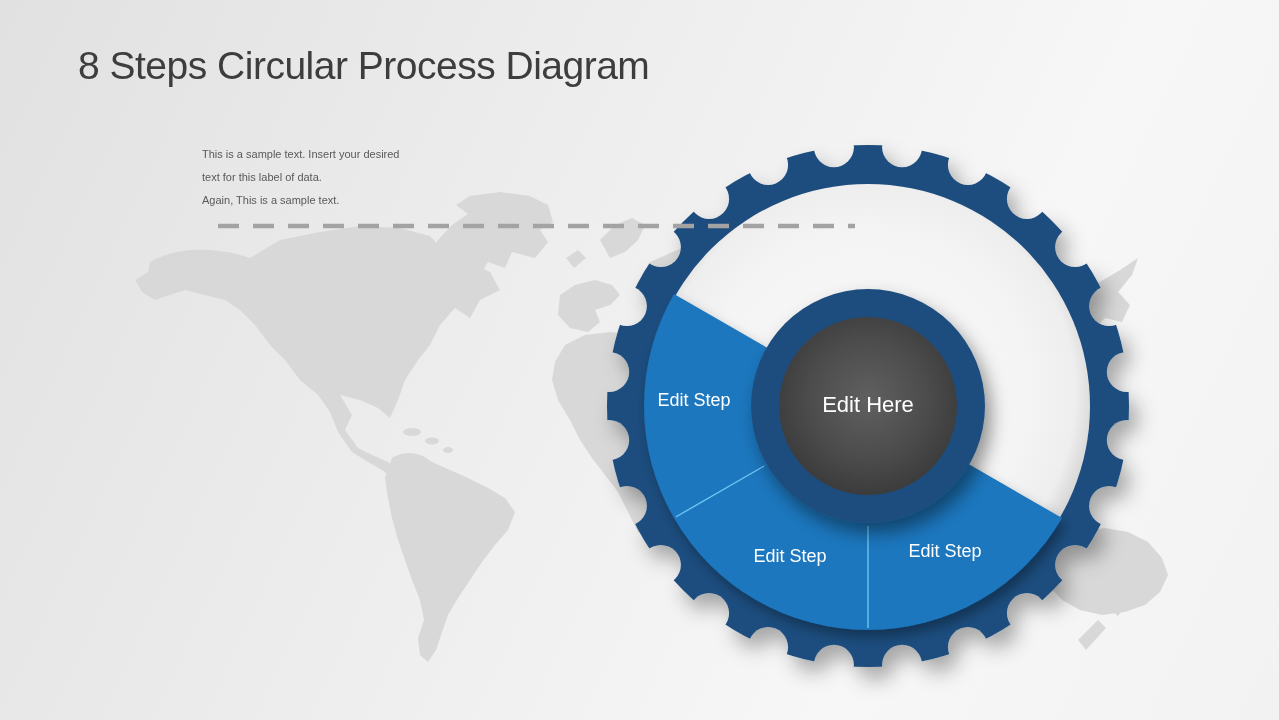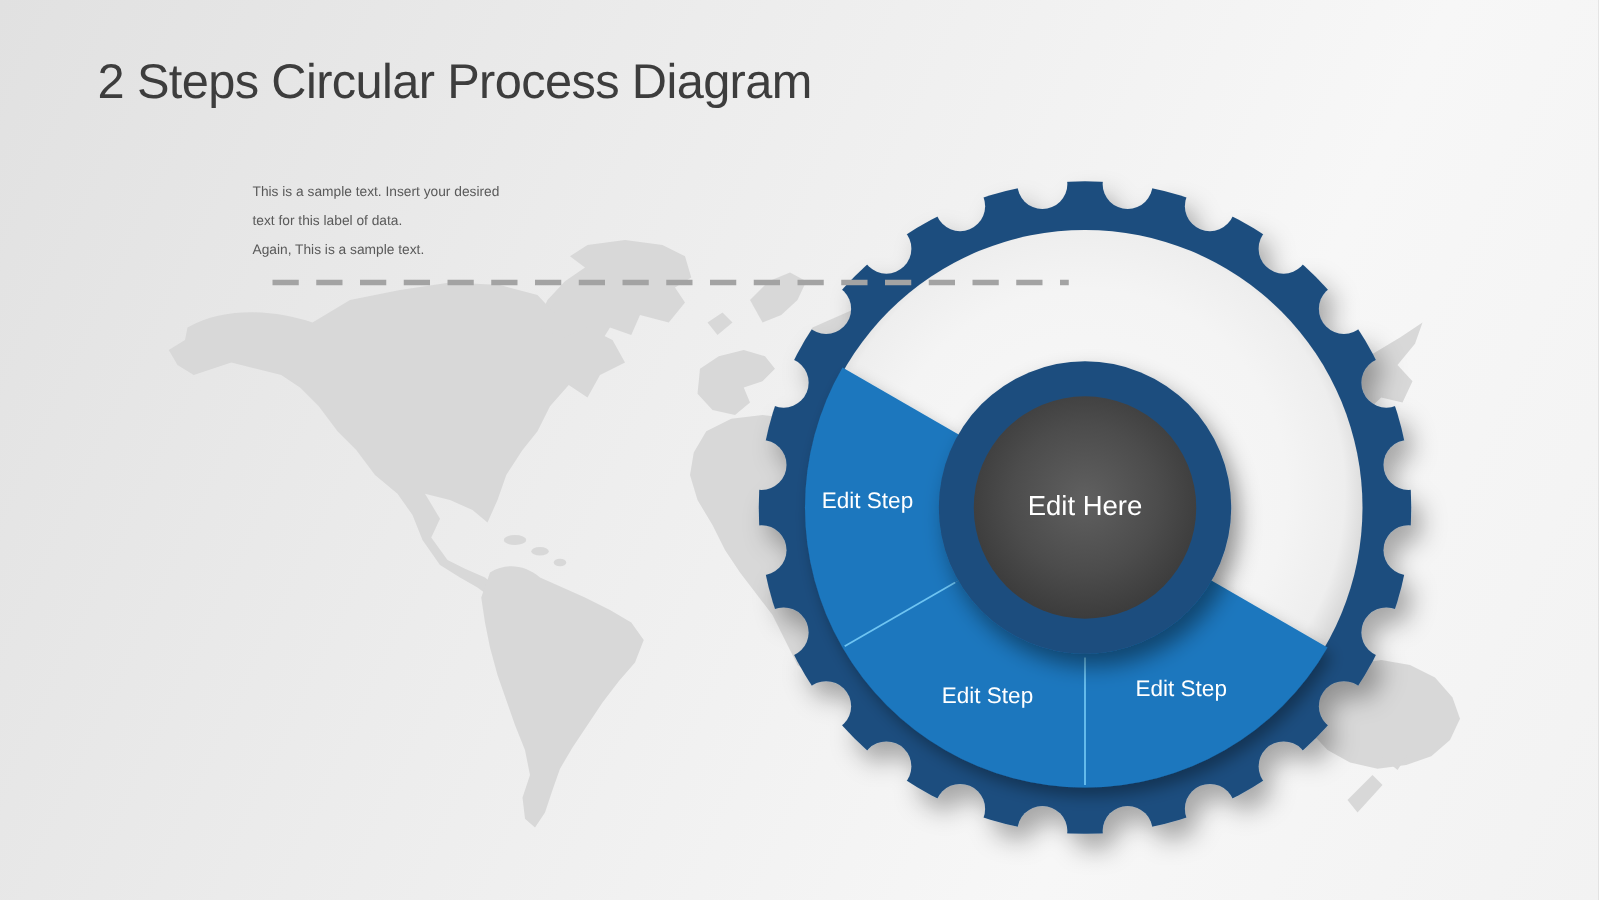--- a/index.html
+++ b/index.html
@@ -28,21 +28,21 @@
   .hub-label{
     font-family:"Liberation Sans",sans-serif;
     font-size:22px;fill:#ffffff;
   }
 </style>
 </head>
 <body>
 
 <div class="slide">
 
-  <div class="slide-title">2 Steps Circular Process Diagram</div>
+  <div class="slide-title">8 Steps Circular Process Diagram</div>
 
   <div class="annotation">This is a sample text. Insert your desired
 text for this label of data.
 Again, This is a sample text.</div>
 
   <svg width="1279" height="720" viewBox="0 0 1279 720">
     <defs>
       <mask id="teeth" maskUnits="userSpaceOnUse" x="0" y="0" width="1279" height="720">
         <rect x="0" y="0" width="1279" height="720" fill="#fff"></rect>
         <circle cx="1126.8" cy="371.9" r="20" fill="#000"></circle>

